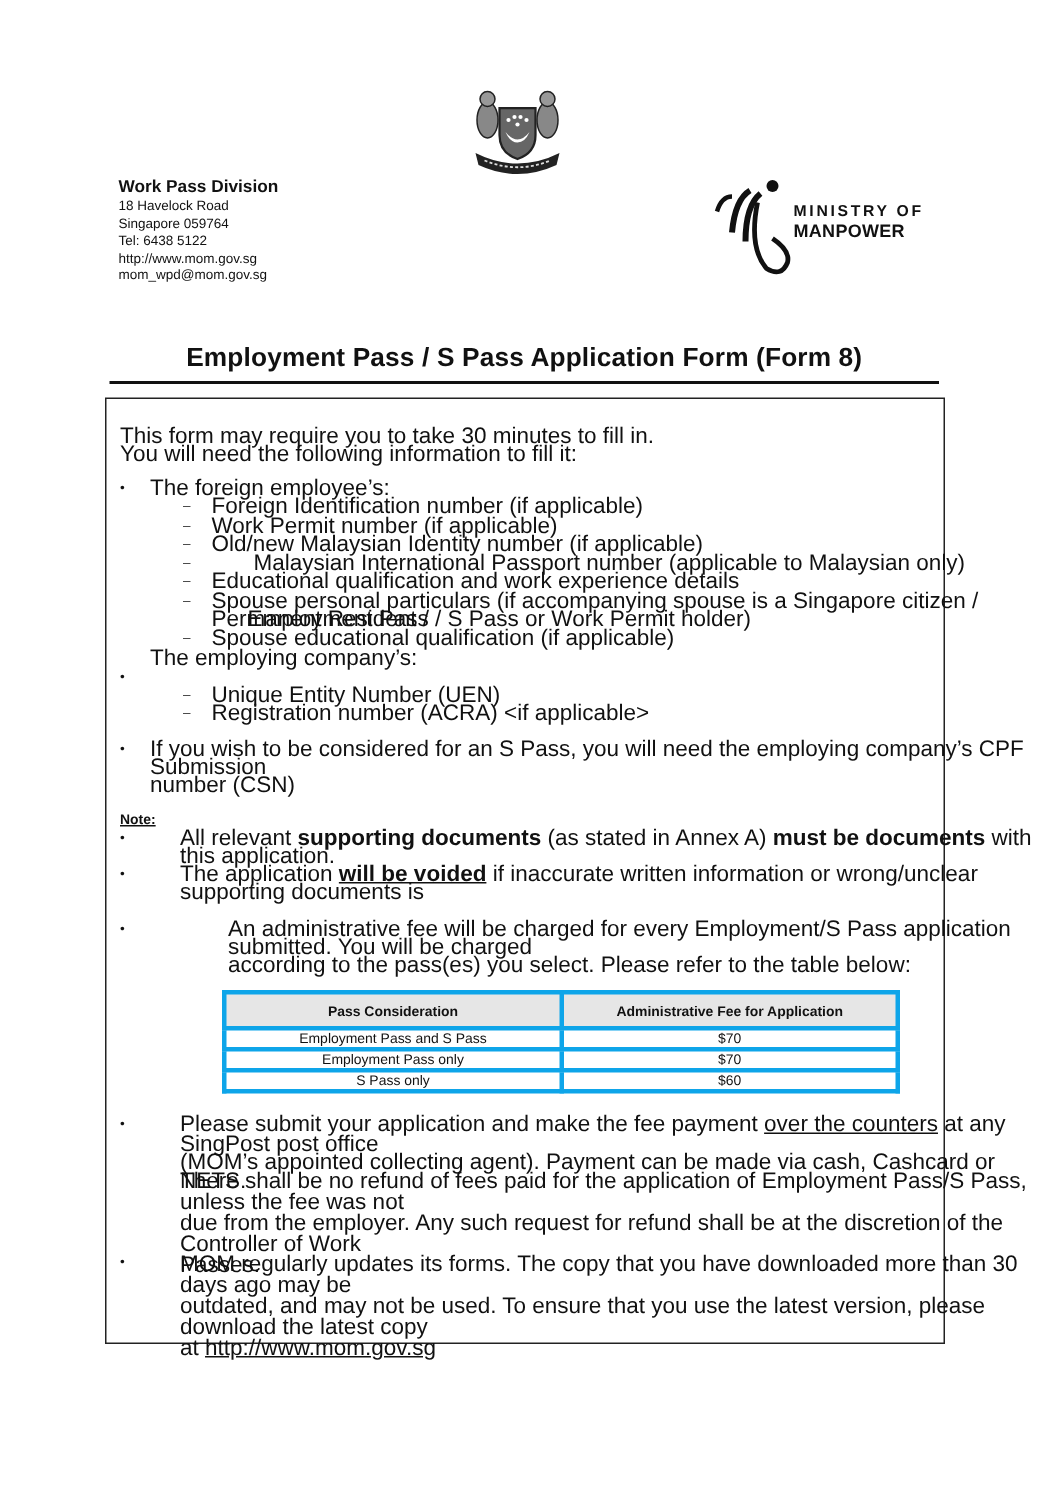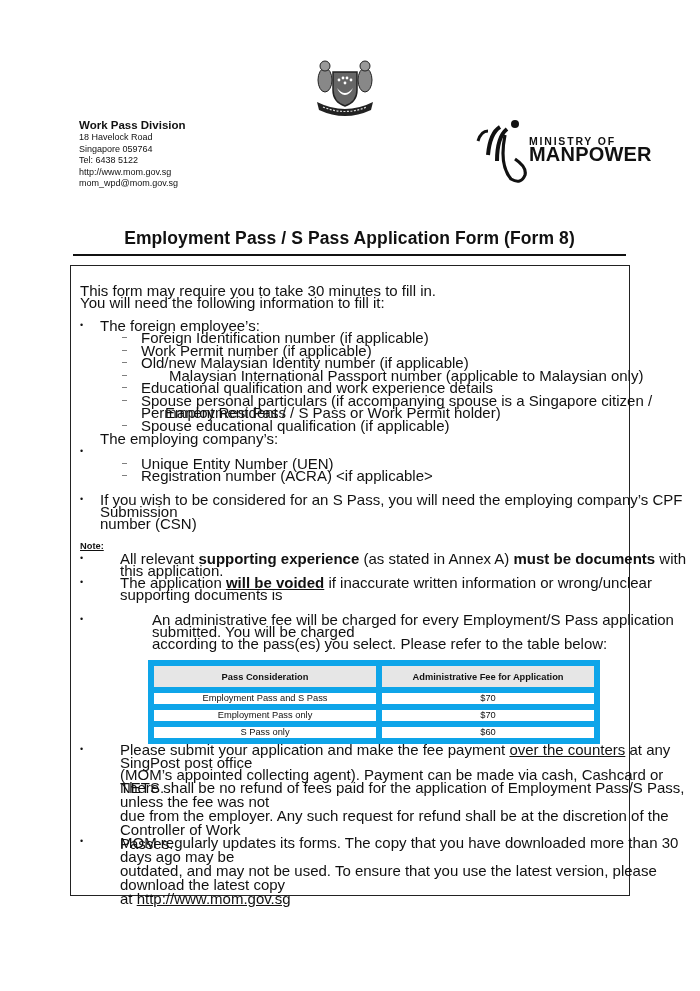--- a/index.html
+++ b/index.html
@@ -13,21 +13,21 @@
     .crest { left: 313px; top: 58px; width: 64px; height: 64px; }
 
     
     .division { left: 79px; top: 118px; font-size: 9px; line-height: 11.5px; }
     .division .title { font-weight: bold; font-size: 11.5px; line-height: 14px; }
 
     
     .mom-logo { left: 475px; top: 115px; width: 150px; height: 70px; }
     .mom-logo .text { position: absolute; left: 54px; top: 20px; font-weight: bold; color: #111; }
     .mom-logo .t1 { font-size: 10.5px; letter-spacing: 1.8px; line-height: 12px; }
-    .mom-logo .t2 { font-size: 20px; letter-spacing: 0.2px; line-height: 15px; }
+    .mom-logo .t2 { font-size: 12px; letter-spacing: 0.2px; line-height: 15px; }
 
     
     .form-title {
       left: 73px; top: 228px; width: 553px; text-align: center;
       font-weight: bold; font-size: 17.5px; letter-spacing: 0.1px;
     }
     .title-rule { left: 73px; top: 254px; width: 553px; height: 2px; background: #111; }
 
     
     .box {
@@ -44,21 +44,21 @@
     .note-label { left: 80px; top: 541px; font-weight: bold; text-decoration: underline; font-size: 9.3px; }
     .u { text-decoration: underline; }
     .b { font-weight: bold; }
 
     
     table.fees {
       position: absolute; left: 148px; top: 660px; width: 452px;
       border-collapse: collapse; font-size: 9.3px;
     }
     table.fees th, table.fees td {
-      border: 6px solid #0ea5e9; text-align: center; padding: 0;
+      border: 3px solid #0ea5e9; text-align: center; padding: 0;
     }
     table.fees th { background: #e6e6e6; height: 21px; font-weight: bold; }
     table.fees td { height: 11px; line-height: 11px; }
     table.fees .c1 { width: 222px; }
 
     a.link { color: #111; text-decoration: underline; }
   </style>
 </head>
 <body>
 
@@ -142,21 +142,21 @@
 <span class="bullet" style="left:80px;top:494px;">•</span>
 <div class="abs txt" style="left:100px;top:494px;">
   <div>If you wish to be considered for an S Pass, you will need the employing company’s CPF Submission</div>
   <div>number (CSN)</div>
 </div>
 
 <div class="abs note-label">Note:</div>
 
 <span class="bullet" style="left:80px;top:553px;">•</span>
 <div class="abs txt" style="left:120px;top:553px;">
-  <span>All relevant </span><span class="b">supporting experience</span><span> (as stated in Annex A) </span><span class="b">must be documents</span><span> with this application.</span>
+  <span>All relevant </span><span class="b">supporting documents</span><span> (as stated in Annex A) </span><span class="b">must be documents</span><span> with this application.</span>
 </div>
 
 <span class="bullet" style="left:80px;top:577px;">•</span>
 <div class="abs txt" style="left:120px;top:577px;">
   <div><span>The application </span><span class="b u">will be voided</span><span> if inaccurate written information or wrong/unclear supporting documents is</span></div>
 </div>
 
 <span class="bullet" style="left:80px;top:614px;">•</span>
 <div class="abs txt" style="left:120px;top:614px;margin-left:32px;">
   <div>An administrative fee will be charged for every Employment/S Pass application submitted. You will be charged</div>

